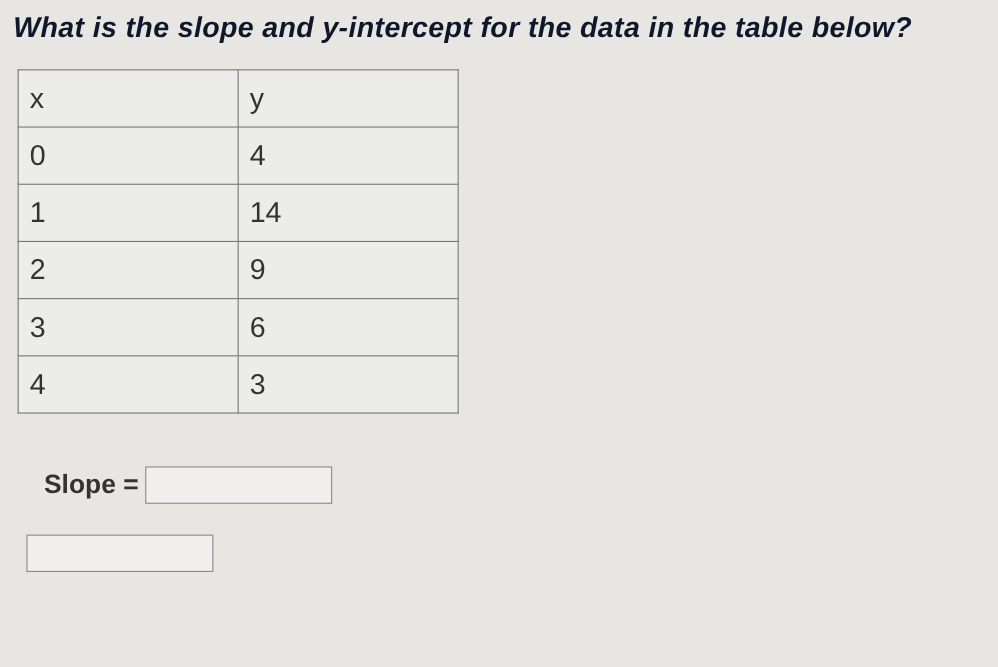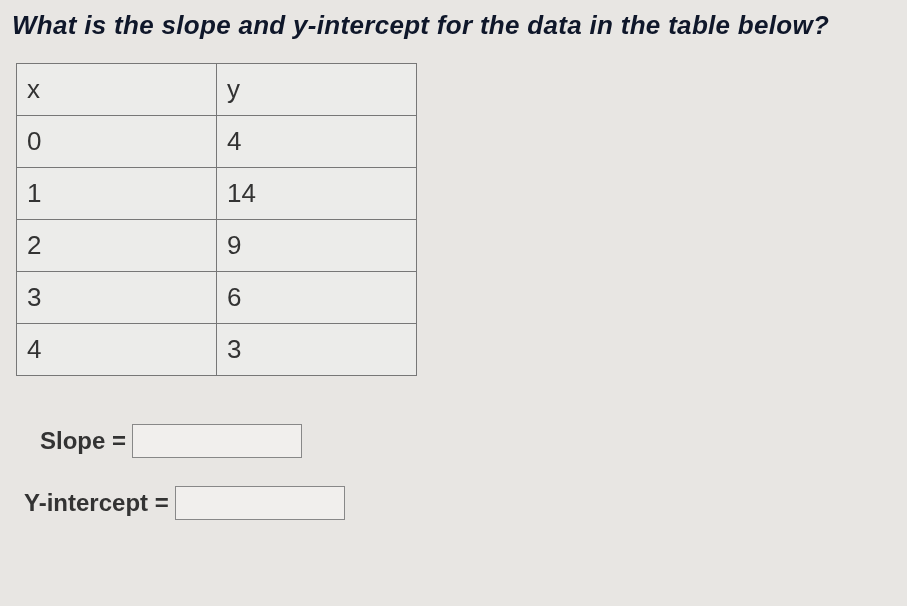--- a/index.html
+++ b/index.html
@@ -95,15 +95,14 @@
   </tr>
 </tbody>
   </table>
 
 <div class="answer-row">
   <span class="answer-label">Slope =</span>
   <input type="text" class="answer-input" value="" style="">
 </div>
 
 <div class="answer-row yint-row">
-  <span class="answer-label">Y-intercept =</span>
   <input type="text" class="answer-input" value="" style="">
 </div>
 
 </body></html>

